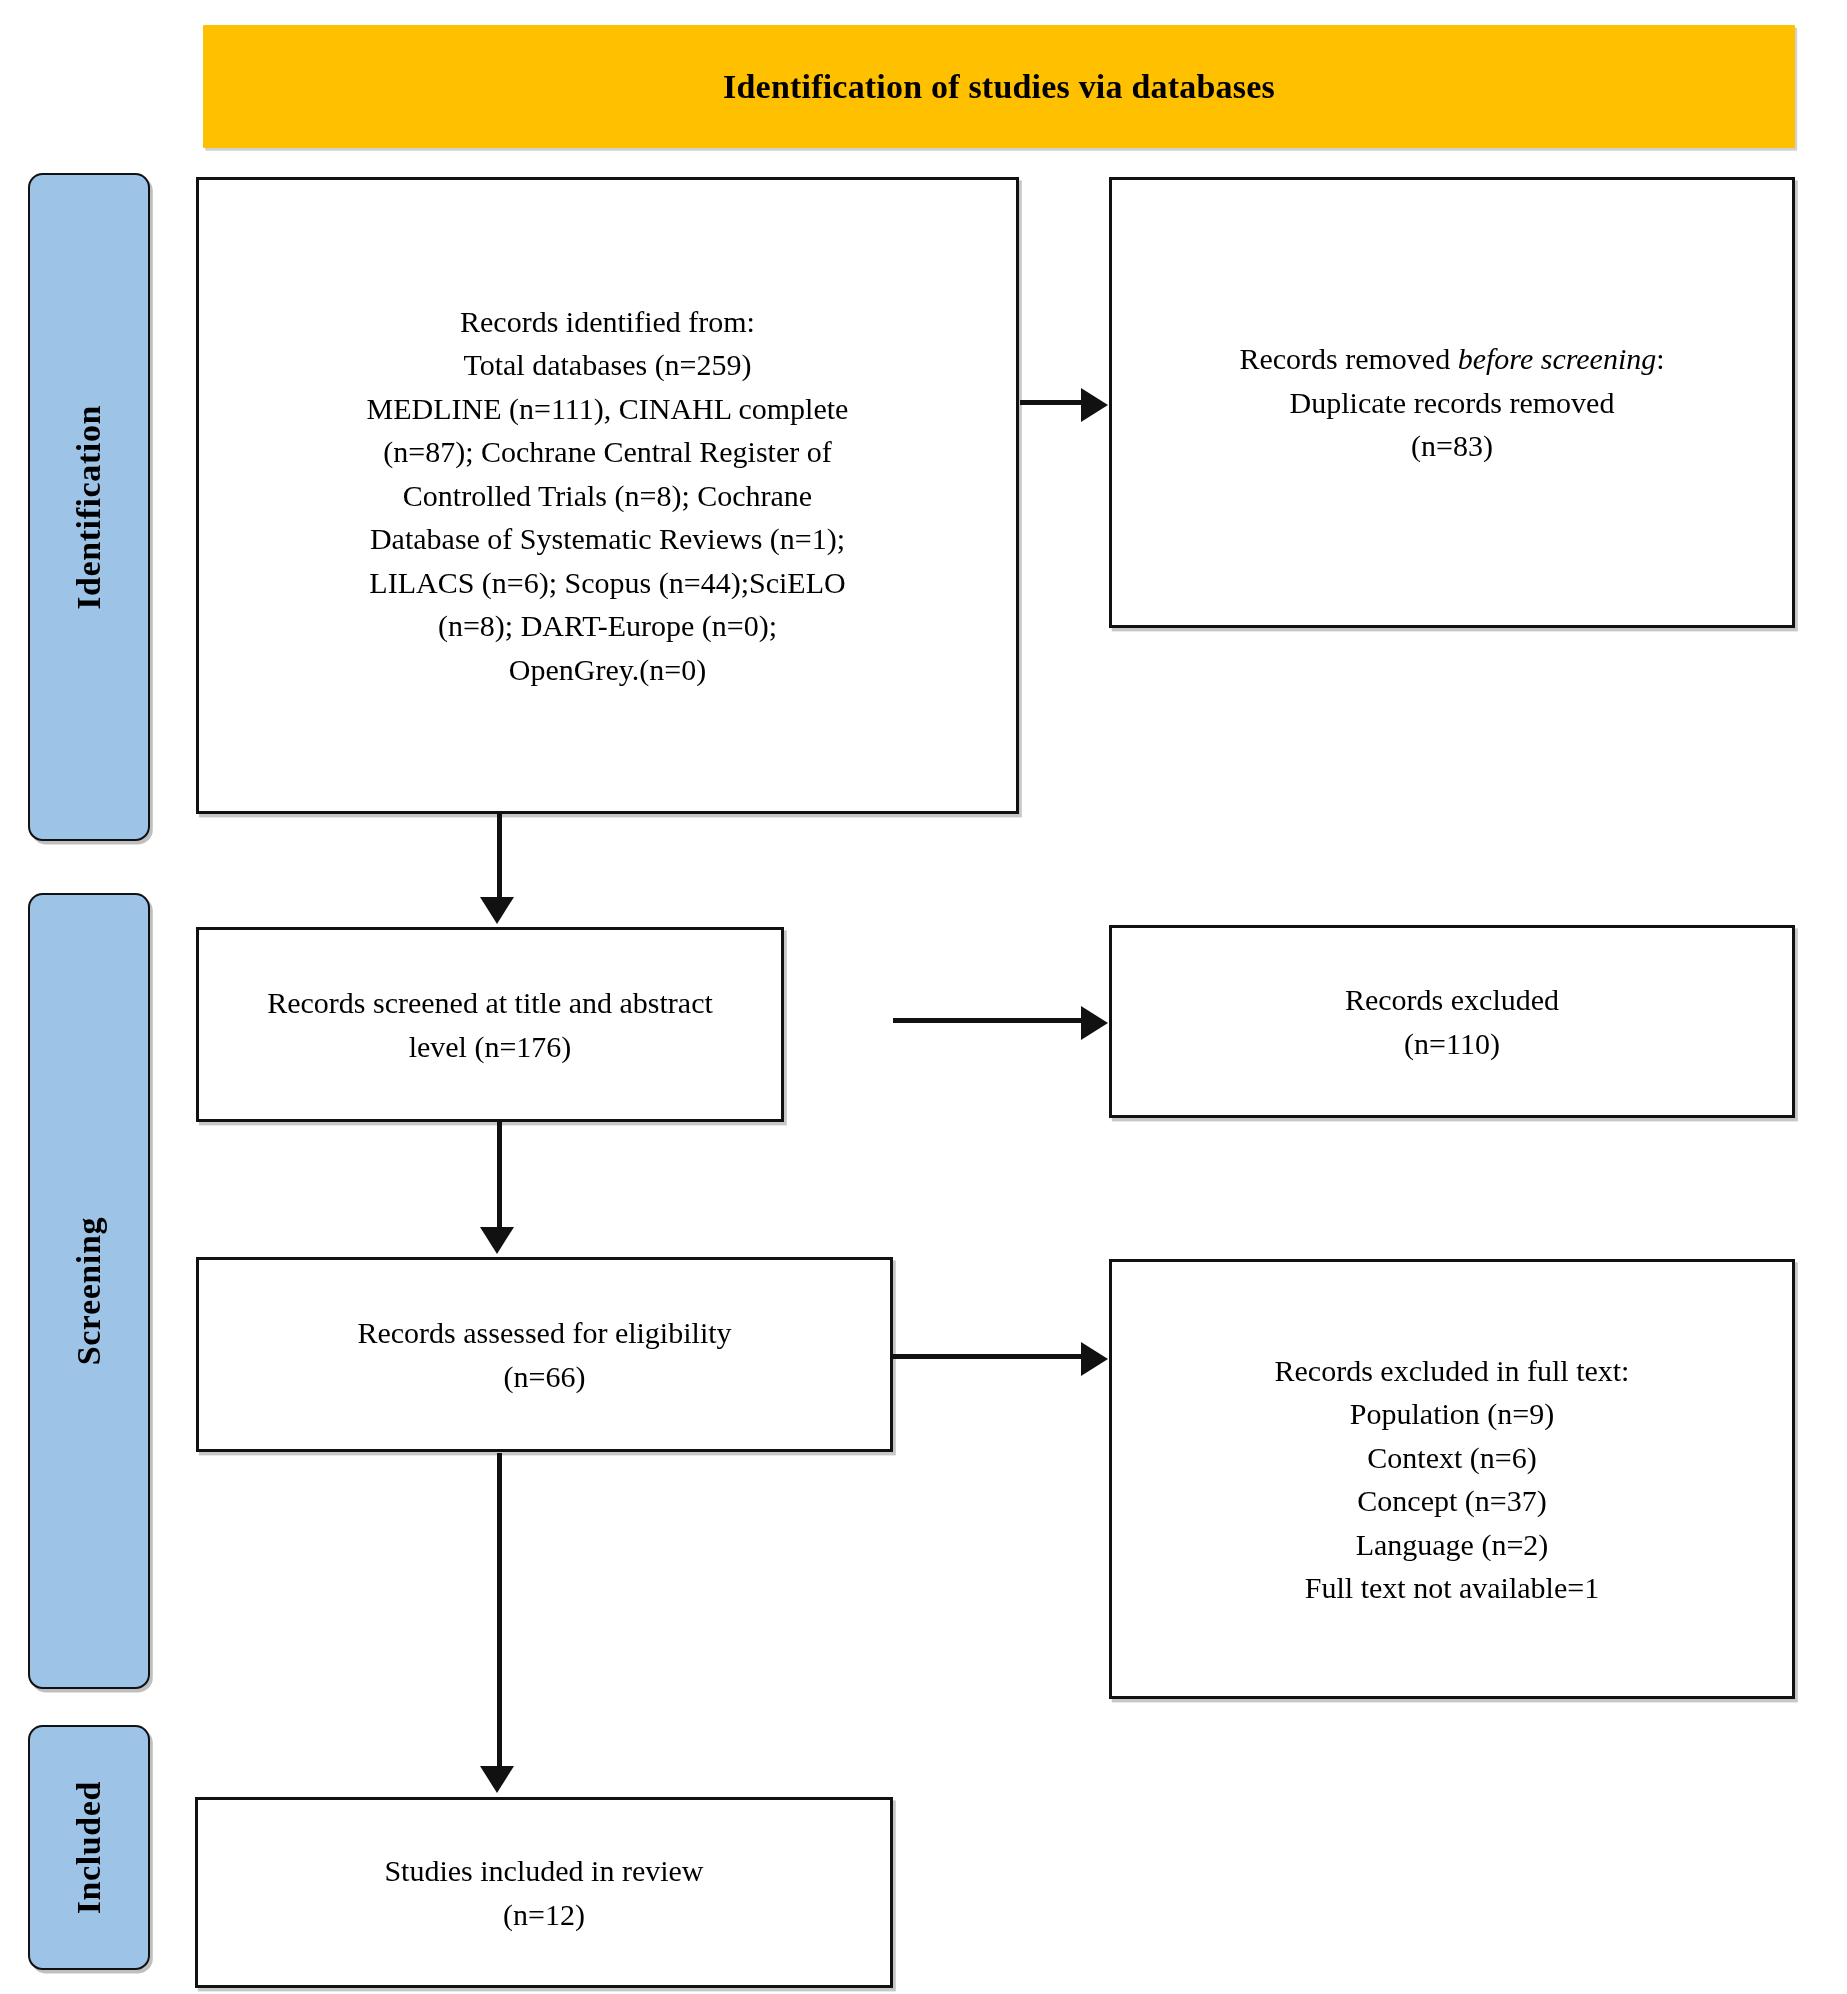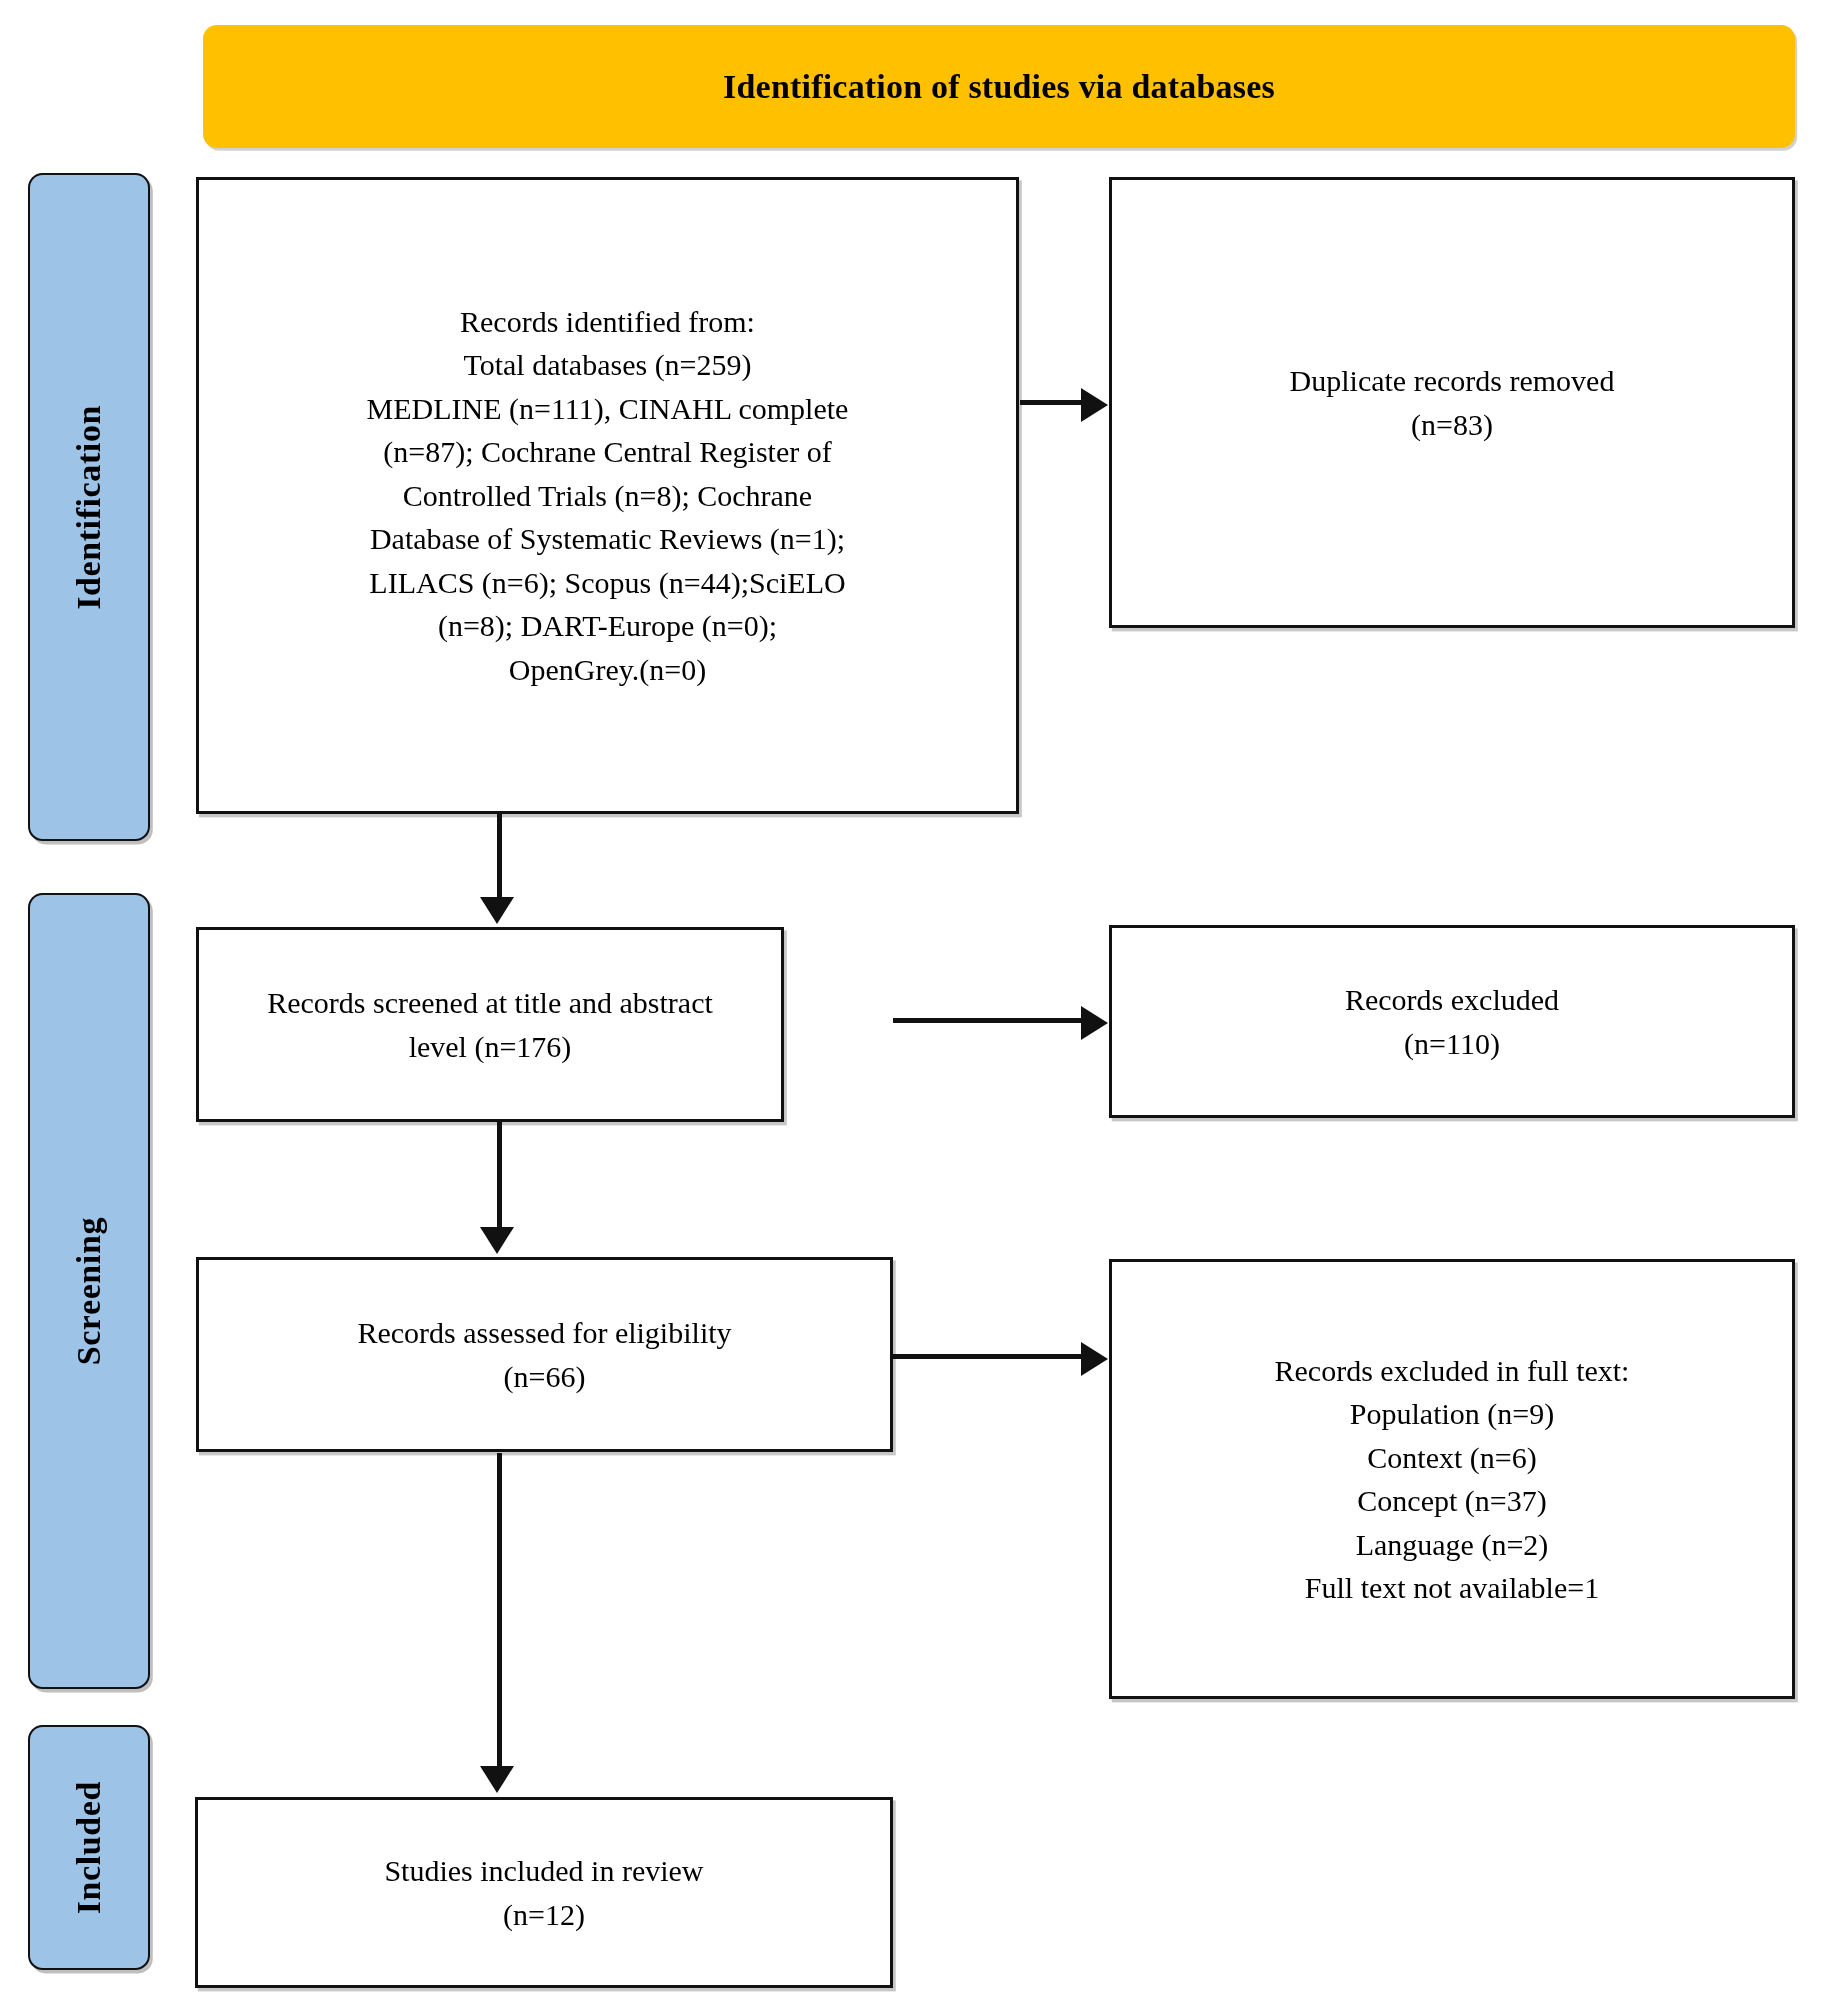--- a/index.html
+++ b/index.html
@@ -2,21 +2,21 @@
 <html style="font-size:9px"><head>
 <meta charset="utf-8">
 <style>
   html,body{margin:0;padding:0;background:#fff;}
   body{width:1848px;height:1995px;position:relative;
        font-family:"Liberation Serif","DejaVu Serif",serif;color:#000;}
 
   
   #banner{
     position:absolute;left:203px;top:25px;width:1592px;height:123px;
-    background:#FFC000;border-radius:14px;
+    background:#FFC000;border-radius:1px;
     box-shadow:2.2px 2.8px 0 rgba(0,0,0,.18);
     display:flex;align-items:center;justify-content:center;
   }
   #banner .btxt{font-size:34px;font-weight:bold;letter-spacing:0.2px;}
 
   
   .stage{
     position:absolute;left:28px;width:118px;
     background:#9DC3E6;border:2.8px solid #111;border-radius:14.6px;
     box-shadow:2.8px 3.4px 0 rgba(0,0,0,.25);
@@ -106,20 +106,21 @@
   <p>MEDLINE (n=111), CINAHL complete</p>
   <p>(n=87); Cochrane Central Register of</p>
   <p>Controlled Trials (n=8); Cochrane</p>
   <p>Database of Systematic Reviews (n=1);</p>
   <p>LILACS (n=6); Scopus (n=44);SciELO</p>
   <p>(n=8); DART-Europe (n=0);</p>
   <p>OpenGrey.(n=0)</p>
 </div>
 
 <div class="fbox" id="box-removed">
+  <p><span>Records removed </span><em>before screening</em><span>:</span></p>
   <p>Duplicate records removed</p>
   <p>(n=83)</p>
 </div>
 
 <div class="fbox" id="box-screened">
   <p>Records screened at title and abstract</p>
   <p>level (n=176)</p>
 </div>
 
 <div class="fbox" id="box-excluded">

